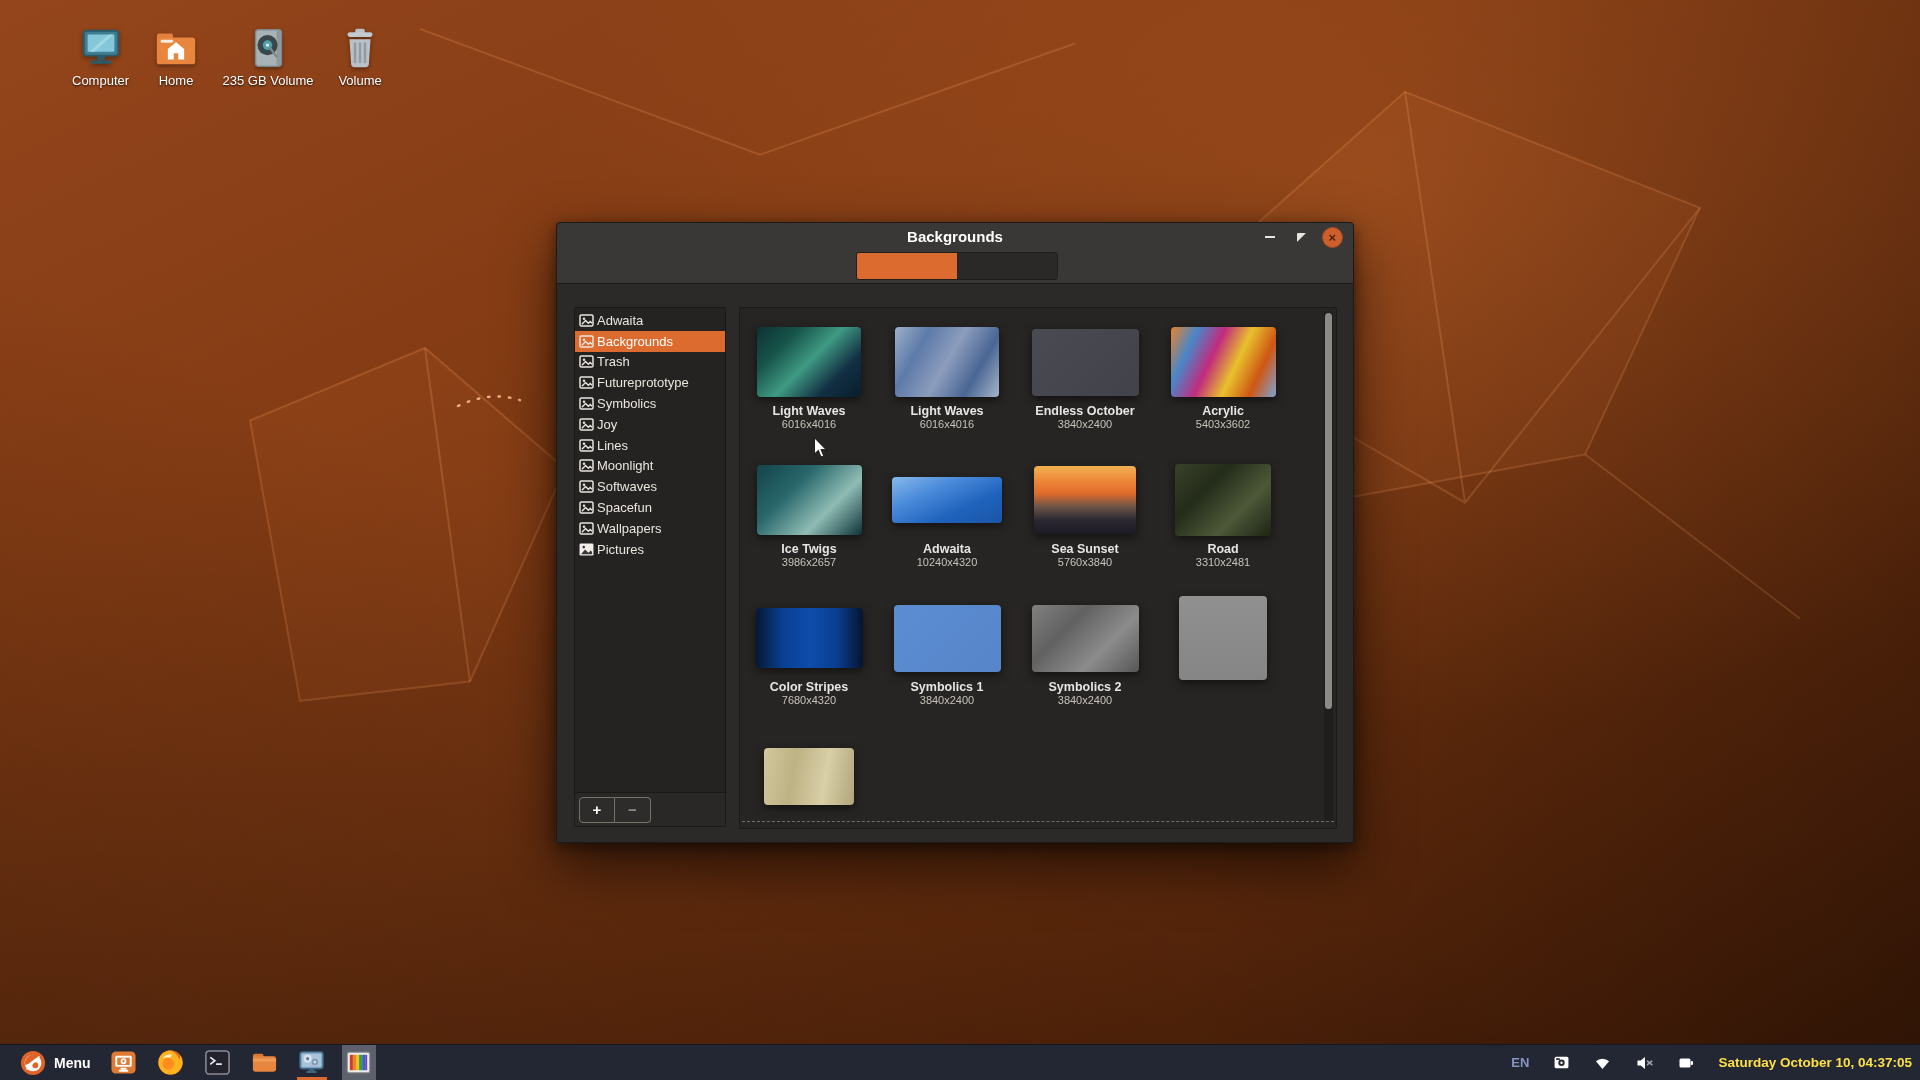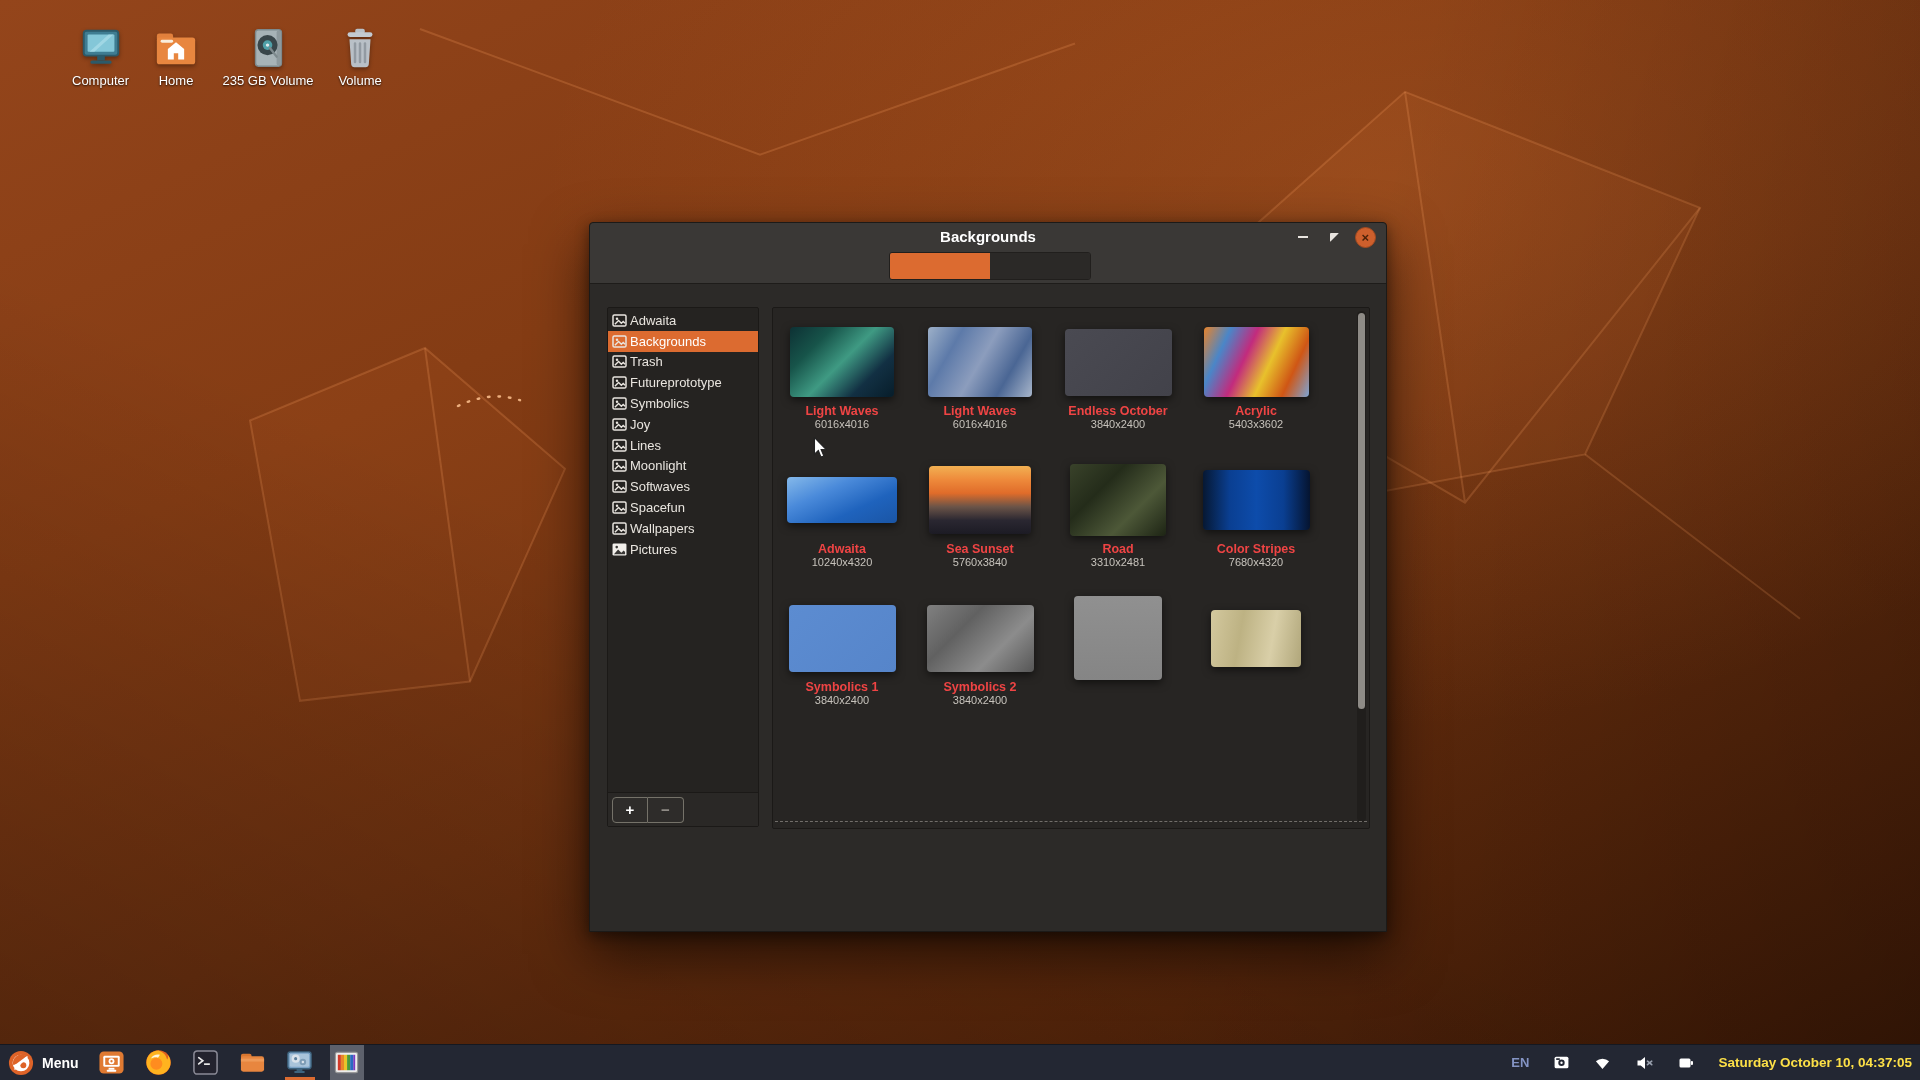--- a/index.html
+++ b/index.html
@@ -14,21 +14,21 @@
     background:linear-gradient(25deg, rgba(0,0,0,.25) 0%, rgba(0,0,0,0) 40%),
                linear-gradient(285deg, rgba(0,0,0,.18) 0%, rgba(0,0,0,0) 35%);}
   .wp-svg{position:absolute;inset:0;width:100%;height:100%;}
   
   .dicons{position:absolute;left:72px;top:26px;width:90px;display:flex;gap:24px;z-index:2;}
   .dicon{display:flex;flex-direction:column;align-items:center;width:90px;cursor:default;}
   .dicon-art{width:46px;height:44px;display:flex;align-items:center;justify-content:center;}
   .dicon-art svg{width:46px;height:44px;filter:drop-shadow(0 2px 2px rgba(0,0,0,.35));}
   .dicon-label{margin-top:3px;font-size:13px;color:#fff;text-shadow:0 1px 2px rgba(0,0,0,.85);white-space:nowrap;}
   
-  .window{position:absolute;left:589px;top:222px;width:798px;height:710px;background:#2c2a28;
+  .window{position:absolute;left:556px;top:222px;width:798px;height:621px;background:#2c2a28;
     border:1px solid #1c1a18;border-radius:4px 4px 0 0;
     box-shadow:0 22px 55px rgba(0,0,0,.6),0 4px 14px rgba(0,0,0,.45);z-index:3;box-sizing:border-box;padding-left:24px;}
   .win-header{position:absolute;left:0;top:0;right:0;height:60px;background:#3a3836;
     border-bottom:1px solid #1e1c1a;border-radius:4px 4px 0 0;}
   .win-title{position:absolute;left:0;right:0;top:5px;text-align:center;font-size:15px;font-weight:bold;color:#fff;}
   .win-controls{position:absolute;right:10px;top:2px;display:flex;align-items:center;gap:9px;height:24px;}
   .wc{width:22px;height:22px;display:flex;align-items:center;justify-content:center;cursor:default;}
   .wc-min i{display:block;width:10px;height:2px;background:#e8e4df;}
   .wc-restore i{display:block;width:9px;height:9px;background:linear-gradient(135deg,#e8e4df 49%,#3a3836 51%);border-radius:1px;}
   .wc-close i{display:flex;width:19px;height:19px;border-radius:50%;background:#ce5f2c;border:1px solid #a34a20;
@@ -51,30 +51,30 @@
   .tool-btn.add{border-radius:4px 0 0 4px;}
   .tool-btn.remove{border-radius:0 4px 4px 0;border-left:none;color:#94908a;}
   
   .gridpane{position:absolute;left:182px;top:84px;width:598px;height:522px;background:#272523;
     border:1px solid #1b1917;border-radius:2px;box-sizing:border-box;overflow:hidden;}
   .gridpane::after{content:"";position:absolute;left:2px;right:2px;bottom:6px;border-top:1px dashed rgba(205,200,192,.45);}
   .grid{position:absolute;left:0;top:0;display:grid;grid-template-columns:repeat(4,138px);grid-auto-rows:138px;padding-top:18px;}
   .cell{width:138px;display:flex;flex-direction:column;align-items:center;}
   .thumbwrap{height:72px;display:flex;align-items:center;justify-content:center;}
   .thumb{border-radius:4px;box-shadow:0 3px 8px rgba(0,0,0,.55);}
-  .iname{margin-top:6px;font-size:12.5px;font-weight:bold;color:#ef4444;line-height:1.15;}
+  .iname{margin-top:6px;font-size:12.5px;font-weight:bold;color:#e5e5e5;line-height:1.15;}
   .ires{font-size:11px;color:#c6c2bb;line-height:1.2;}
   .vscroll{position:absolute;right:3px;top:3px;bottom:6px;width:9px;border-radius:5px;background:#201e1c;}
   .vthumb{position:absolute;left:1px;top:2px;width:7px;height:396px;border-radius:4px;background:#8e8b86;}
   
   .cursor{position:absolute;left:813px;top:437px;z-index:9;}
   
   .taskbar{position:absolute;left:0;bottom:0;width:100%;height:36px;background:#232733;border-top:1px solid #151820;
     display:flex;align-items:center;z-index:10;box-sizing:border-box;}
-  .menu-btn{display:flex;align-items:center;gap:8px;padding:0 12px 0 8px;height:100%;cursor:default;}
+  .menu-btn{display:flex;align-items:center;gap:8px;padding:0 12px 0 20px;height:100%;cursor:default;}
   .menu-btn svg{width:26px;height:26px;}
   .menu-label{font-size:14px;font-weight:bold;color:#fff;}
   .launchers{display:flex;align-items:center;height:100%;gap:13px;margin-left:4px;}
   .launcher{position:relative;width:34px;height:100%;display:flex;align-items:center;justify-content:center;cursor:default;}
   .launcher svg{width:27px;height:27px;}
   .launcher.active{background:#5d616c;}
   .launcher.underline::after{content:"";position:absolute;left:2px;right:2px;bottom:0;height:3px;background:#dc6b30;}
   .tray{margin-left:auto;display:flex;align-items:center;gap:24px;padding-right:8px;height:100%;}
   .kbd-layout{font-size:13px;font-weight:bold;color:#8494c4;}
   .tray-icon{display:flex;align-items:center;justify-content:center;}
@@ -329,20 +329,27 @@
   </div>
           <div class="cell">
     <div class="thumbwrap">
       <div class="thumb" style="width: 105px; height: 70px; background: linear-gradient(115deg, rgb(232, 131, 42), rgb(74, 134, 200), rgb(194, 43, 125), rgb(232, 193, 44), rgb(207, 86, 21), rgb(125, 164, 212));"></div>
     </div>
     <div class="iname">Acrylic</div>
     <div class="ires">5403x3602</div>
   </div>
           <div class="cell">
     <div class="thumbwrap">
+      <div class="thumb" style="width: 105px; height: 70px; background: linear-gradient(135deg, rgb(20, 68, 74), rgb(39, 102, 106), rgb(143, 188, 180), rgb(13, 51, 56));"></div>
+    </div>
+    <div class="iname">Ice Twigs</div>
+    <div class="ires">3986x2657</div>
+  </div>
+          <div class="cell">
+    <div class="thumbwrap">
       <div class="thumb" style="width: 110px; height: 46px; background: linear-gradient(155deg, rgb(133, 185, 234), rgb(74, 138, 218), rgb(31, 99, 189), rgb(26, 85, 165));"></div>
     </div>
     <div class="iname">Adwaita</div>
     <div class="ires">10240x4320</div>
   </div>
           <div class="cell">
     <div class="thumbwrap">
       <div class="thumb" style="width: 102px; height: 68px; background: linear-gradient(rgb(242, 176, 82), rgb(238, 138, 59), rgb(224, 108, 42), rgb(107, 84, 72), rgb(42, 39, 49), rgb(28, 27, 36));"></div>
     </div>
     <div class="iname">Sea Sunset</div>

